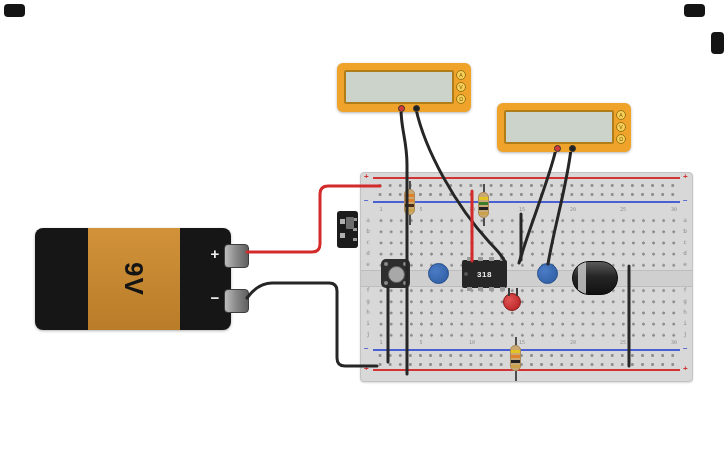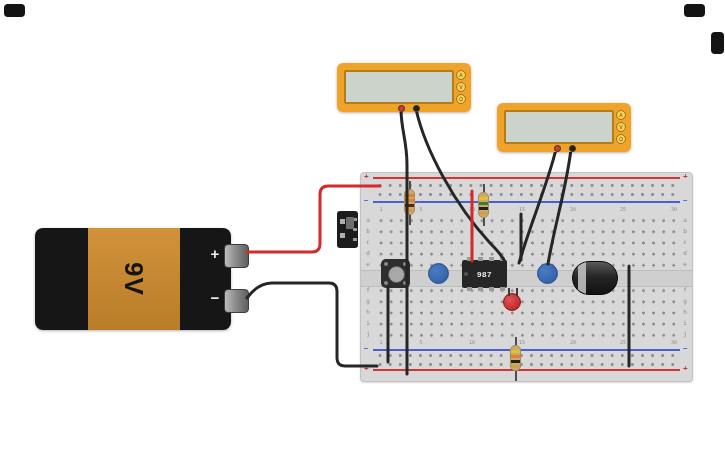--- a/index.html
+++ b/index.html
@@ -193,21 +193,21 @@
   <div id="ic555">
     <div class="icpin" style="left:5px;top:-3px;"></div>
     <div class="icpin" style="left:16px;top:-3px;"></div>
     <div class="icpin" style="left:27px;top:-3px;"></div>
     <div class="icpin" style="left:38px;top:-3px;"></div>
     <div class="icpin" style="left:5px;top:27px;"></div>
     <div class="icpin" style="left:16px;top:27px;"></div>
     <div class="icpin" style="left:27px;top:27px;"></div>
     <div class="icpin" style="left:38px;top:27px;"></div>
     <div class="notch"></div>
-    <span>987</span>
+    <span>318</span>
   </div>
 
   <div class="bluecap" style="left:428px;top:263px;"></div>
   <div class="bluecap" style="left:537px;top:263px;"></div>
 
   <div id="led">
     <div class="ledlead" style="left:4px;"></div>
     <div class="ledlead" style="left:12px;"></div>
   </div>
 

